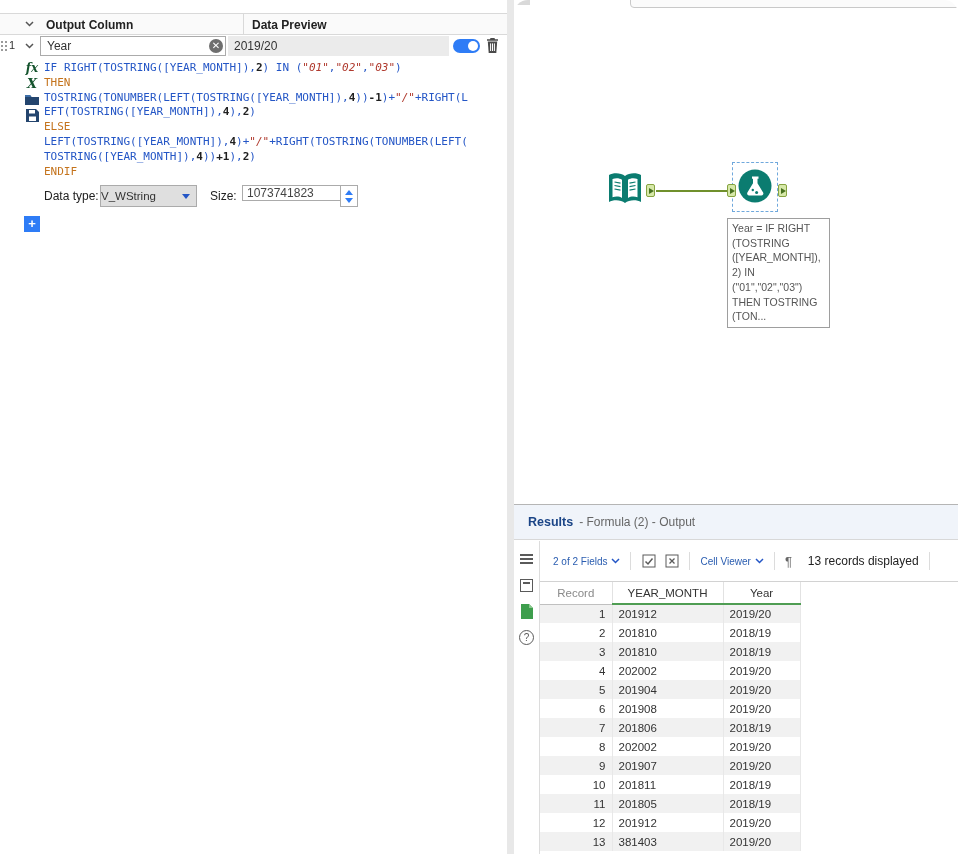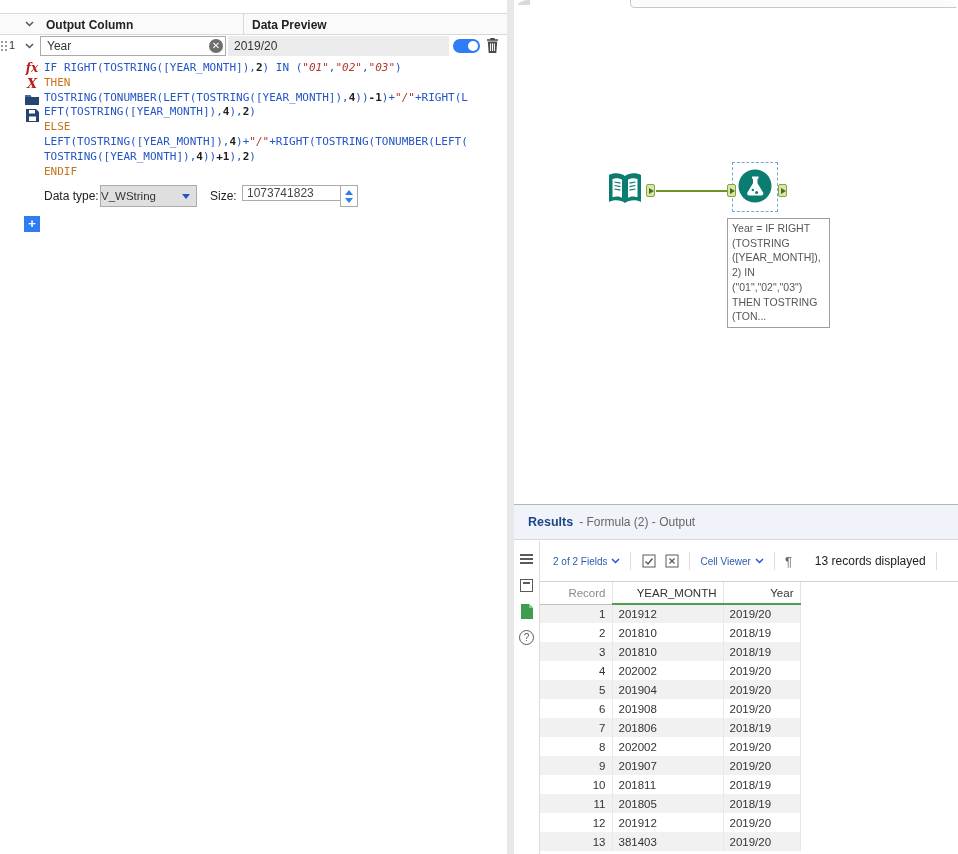--- a/index.html
+++ b/index.html
@@ -49,21 +49,21 @@
   }
   #toggle::after { content:''; position:absolute; right:2px; top:2px; width:10px; height:10px;
     border-radius:50%; background:#fff; }
   #trash-btn { left:486px; top:3px; cursor:pointer; }
 
   
   #code-gutter { left:24px; top:60px; width:17px; }
   .gutter-icon { width:16px; height:15px; margin-bottom:1px; cursor:pointer;
     display:flex; align-items:center; justify-content:center; }
   .fx-glyph { font-family:"DejaVu Serif", serif; font-style:italic; font-weight:bold;
-    font-size:12px; color:#b91c1c; }
+    font-size:12px; color:#14532d; }
   #formula-code {
     left:44px; top:61px; width:458px;
     font-family:"DejaVu Sans Mono", monospace; font-size:11px; line-height:14.8px;
     white-space:pre; cursor:text;
   }
   .tok-fn  { color:#2456C6; }
   .tok-kw  { color:#C4731C; }
   .tok-str { color:#B03A2E; font-style:italic; }
   .tok-num { color:#1F1F1F; font-weight:bold; }
 
@@ -144,25 +144,25 @@
   .pane-icon::after { content:''; display:block; margin:2px; height:2px; background:#5A5A5A; }
   .help-circle { width:15px; height:15px; border:1px solid #5A5A5A; border-radius:50%;
     font-size:10px; color:#5A5A5A; text-align:center; line-height:13px; }
 
   #results-toolbar { left:26px; top:36px; width:418px; height:41px; background:#fff;
     border-bottom:1px solid #D2D2D2; display:flex; align-items:center; padding-left:13px; }
   .tb-link { font-size:10px; color:#2A5DB0; cursor:pointer; display:flex; align-items:center; gap:4px; }
   .tb-sep { width:1px; height:18px; background:#DCDCDC; margin:0 10px; }
   .tb-icon { width:15px; height:15px; display:flex; align-items:center; justify-content:center; cursor:pointer; }
   .pilcrow { font-size:13px; color:#666; cursor:pointer; }
-  #records-count { font-size:12px; color:#222; margin-left:23px; white-space:nowrap; }
+  #records-count { font-size:12px; color:#222; margin-left:16px; white-space:nowrap; }
 
   #results-table { left:26px; top:77px; border-collapse:collapse; table-layout:fixed; }
   #results-table th {
-    font-size:11.5px; font-weight:normal; text-align:right; padding:3px 6px; height:22px;
+    font-size:11.5px; font-weight:normal; text-align:center; padding:3px 6px; height:22px;
     background:#fff; border-right:1px solid #E2E2E2; cursor:pointer;
   }
   #results-table th.rec-hdr { color:#8A8A8A; border-bottom:1px solid #C0C0C0; }
   #results-table th.green-hdr { color:#333; border-bottom:2px solid #4F9D53; }
   #results-table td {
     font-size:11.5px; color:#333; padding:2px 6px; height:19px;
     border-right:1px solid #E8E8E8; overflow:hidden; white-space:nowrap;
   }
   #results-table td.col-record { text-align:right; }
   #results-table tr.odd  { background:#F1F1F1; }

